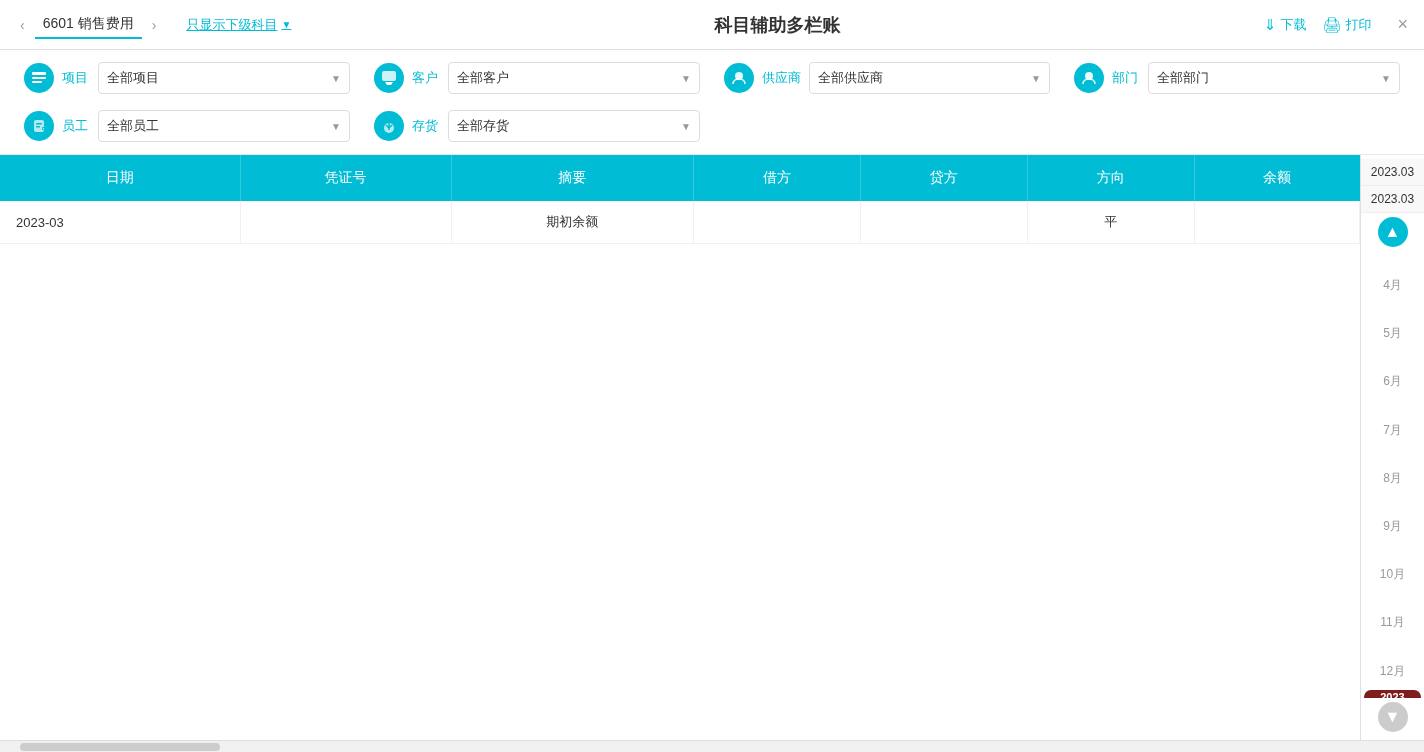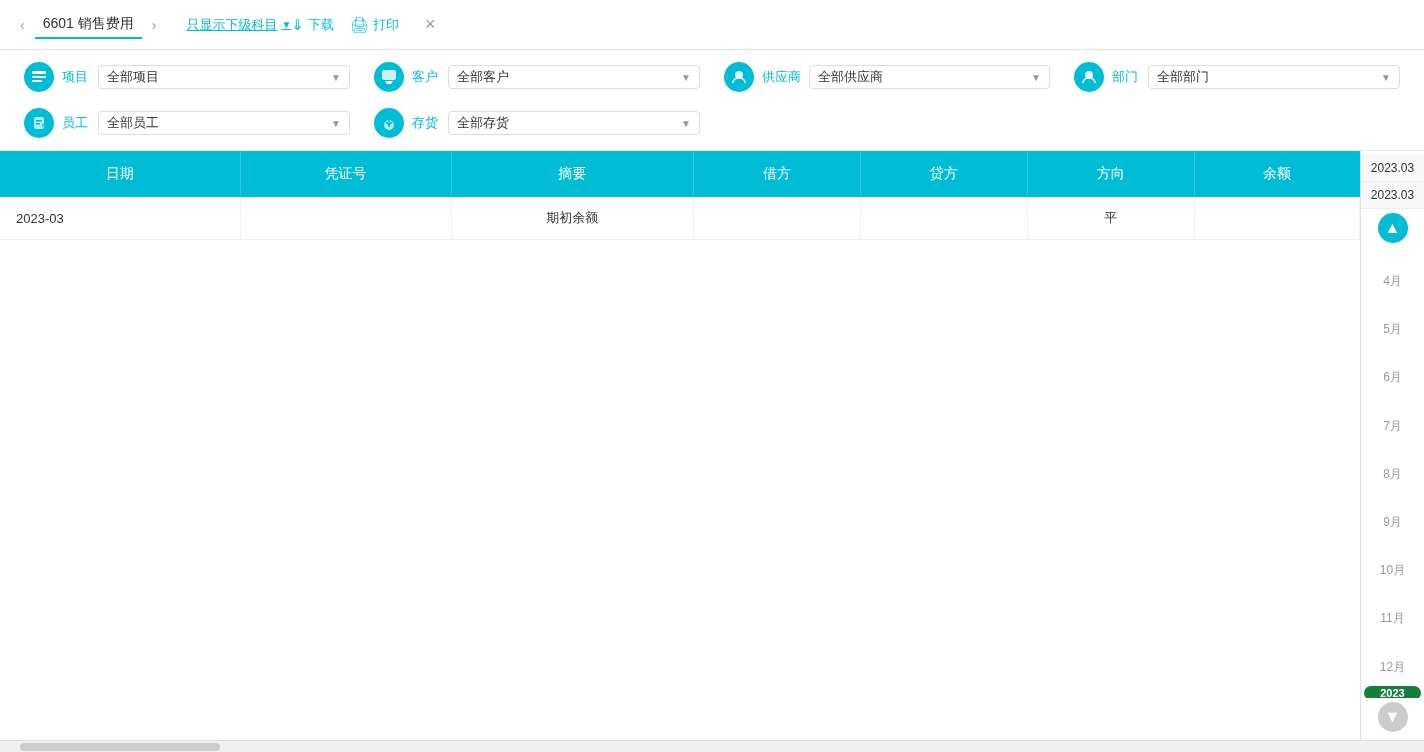--- a/index.html
+++ b/index.html
@@ -125,21 +125,21 @@
       border: 1px solid #ddd;
       border-radius: 4px;
       padding: 7px 8px;
       font-size: 13px;
       color: #333;
       background: #fff;
       cursor: pointer;
       display: flex;
       align-items: center;
       justify-content: space-between;
-      height: 24px;
+      height: 32px;
     }
     .select-arrow {
       color: #999;
       font-size: 10px;
     }
     
     .table-wrapper {
       flex: 1;
       display: flex;
       overflow: hidden;
@@ -252,21 +252,21 @@
       text-align: center;
       padding: 6px 8px;
       font-size: 12px;
       color: #333;
       font-weight: 500;
       cursor: pointer;
       background: #f8f8f8;
       border-bottom: 1px solid #eee;
     }
     .year-badge {
-      background: #15803d;
+      background: #7f1d1d;
       color: white;
       border-radius: 8px;
       padding: 1px 16px;
       font-size: 11px;
       font-weight: bold;
     }
     .month-active-badge {
       background: #6d28d9;
       color: white;
       border-radius: 50%;
@@ -297,20 +297,21 @@
   <div class="top-bar">
     <div class="nav-left">
       <span class="nav-arrow">‹</span>
       <span class="account-code">6601 销售费用</span>
       <span class="nav-arrow">›</span>
       <span class="show-sublevel">
         <span>只显示下级科目</span>
         <span class="dropdown-arrow">▼</span>
       </span>
     </div>
+    <div class="page-title">科目辅助多栏账</div>
     <div class="top-actions">
       <div class="action-btn">
         <span style="font-size:15px;">⇓</span>
         <span>下载</span>
       </div>
       <div class="action-btn">
         <span style="font-size:15px;">🖨</span>
         <span>打印</span>
       </div>
       <span class="close-btn">×</span>

